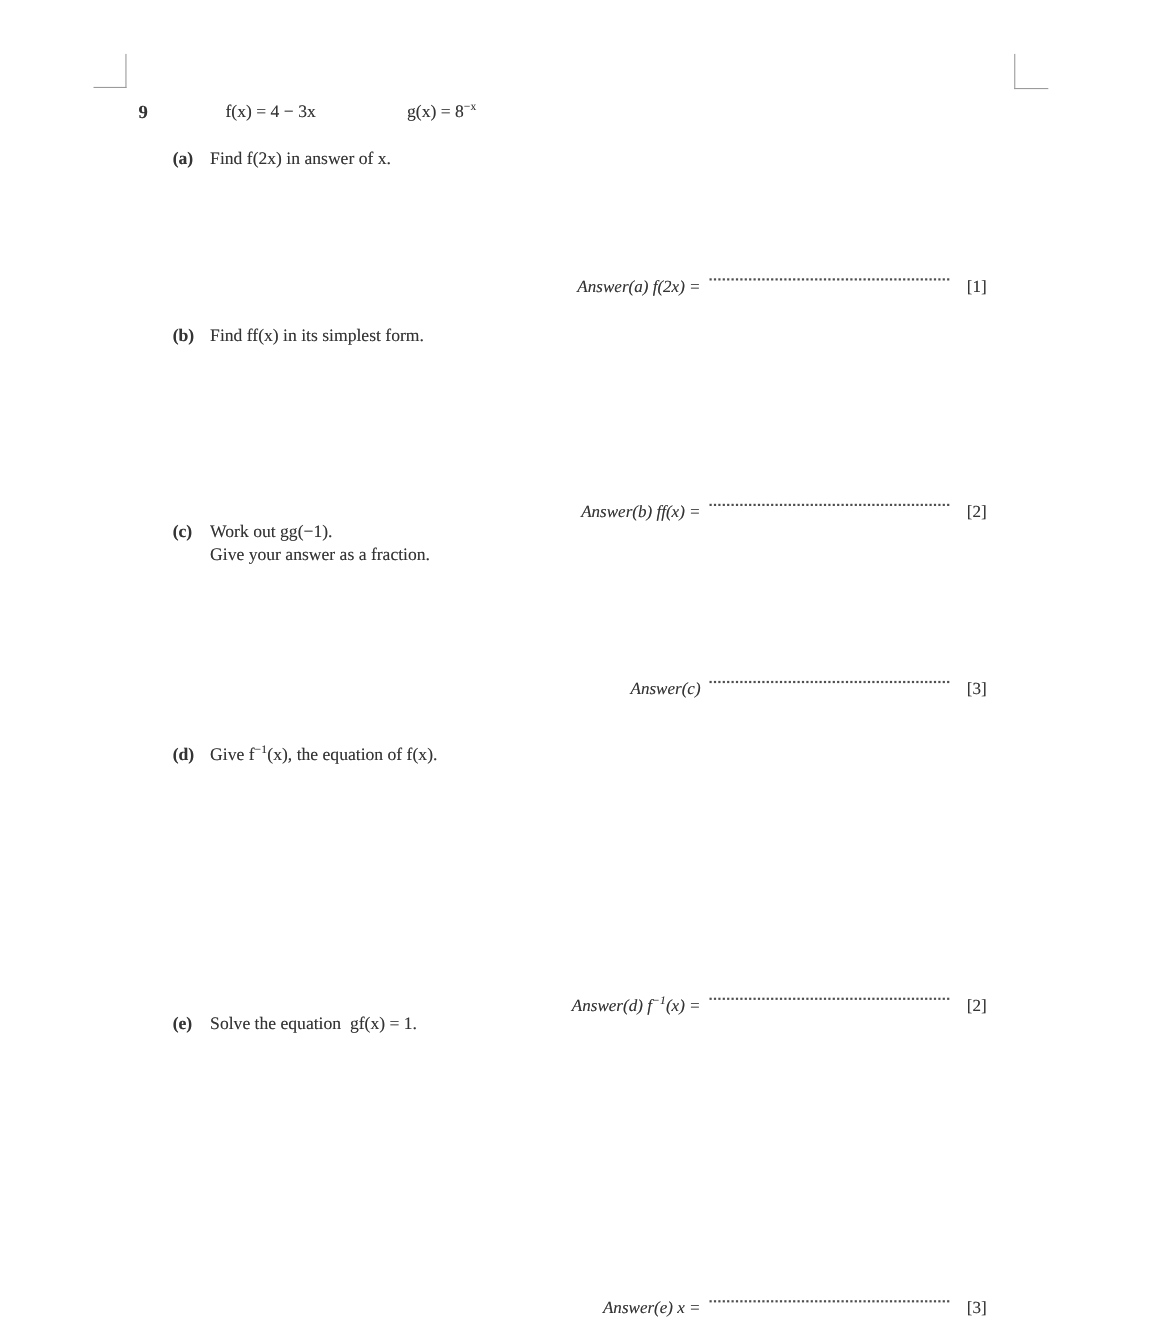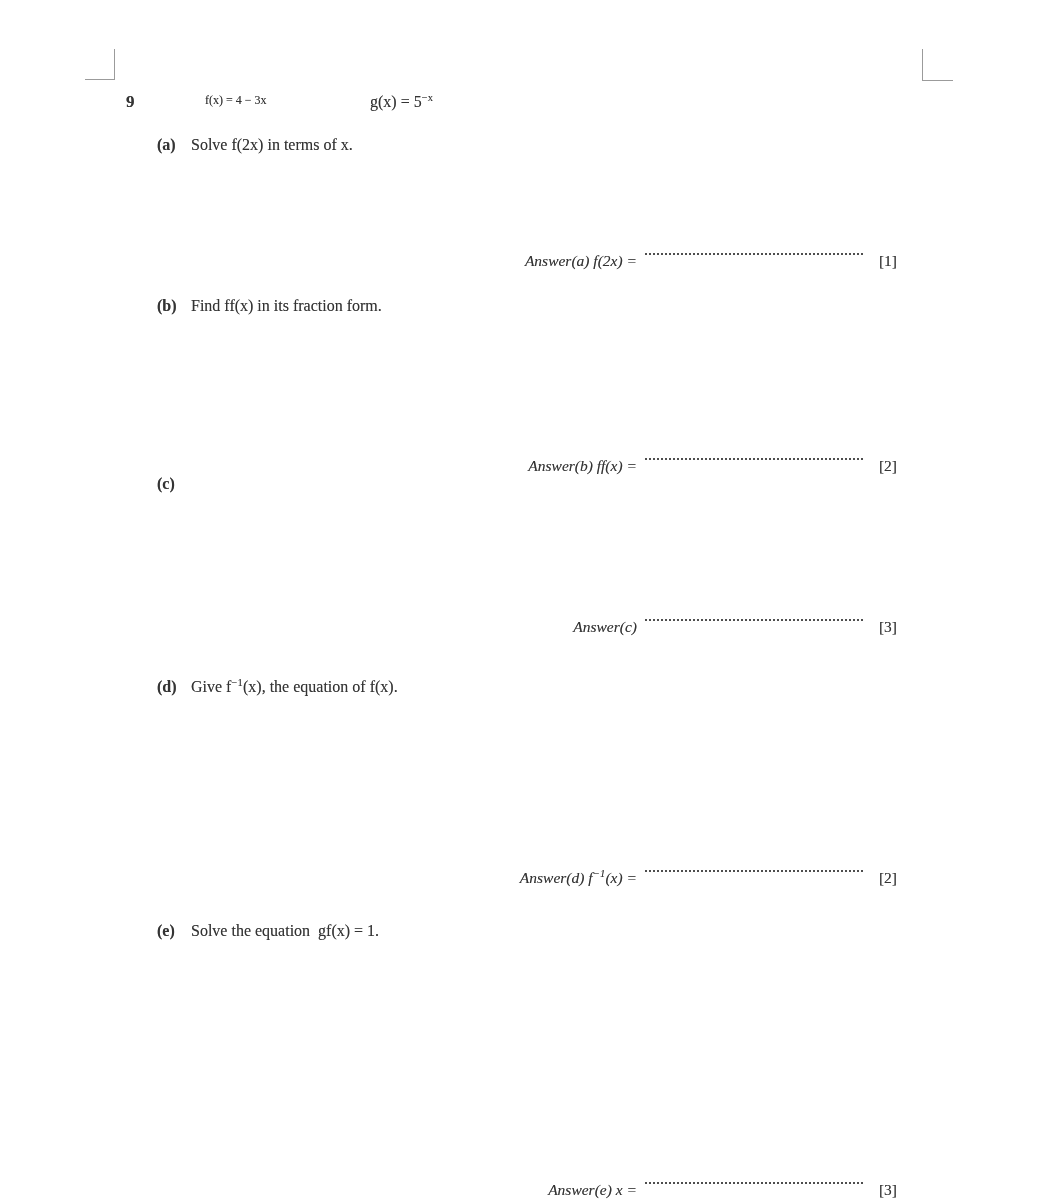--- a/index.html
+++ b/index.html
@@ -20,21 +20,21 @@
     border-right:1.5px solid #9b9b9b;
     border-bottom:1.5px solid #9b9b9b;
   }
   .corner.tr {
     left:922px; top:49px; width:31px; height:32px;
     border-left:1.5px solid #9b9b9b;
     border-bottom:1.5px solid #9b9b9b;
   }
   
   .qnum { position:absolute; left:126px; top:92px; font-weight:bold; font-size:17px; }
-  .fdef { position:absolute; left:205px; top:93px; font-size:12px; }
+  .fdef { position:absolute; left:205px; top:93px; font-size:16px; }
   .gdef { position:absolute; left:370px; top:93px; font-size:16px; }
   sup { font-size:10.5px; vertical-align:super; line-height:0; letter-spacing:0.2px; }
   
   .part { position:absolute; left:157px; display:flex; font-size:16px; line-height:21px; }
   .plabel { font-weight:bold; width:34px; flex:none; }
   .ptext .line { display:block; }
   
   .answer { position:absolute; right:154px; display:flex; align-items:flex-start; font-size:15.5px; white-space:nowrap; }
   .alabel { font-style:italic; margin-right:8px; }
   .dots { flex:none; width:218px; height:3px; border-bottom:2px dotted #4e4e4e; }
@@ -43,34 +43,38 @@
 </head>
 <body>
 
 <div class="page">
 
   <div class="corner tl"></div>
   <div class="corner tr"></div>
 
   <div class="qnum">9</div>
   <div class="fdef">f(x) = 4 − 3x</div>
-  <div class="gdef"><span>g(x) = 5</span><sup>−x</sup></div>
+  <div class="gdef"><span>g(x) = 8</span><sup>−x</sup></div>
 
   <div class="part" style="top:134px">
     <span class="plabel">(a)</span>
-    <span class="ptext">Solve f(2x) in terms of x.</span>
+    <span class="ptext">Find f(2x) in answer of x.</span>
   </div>
 
   <div class="part" style="top:295px">
     <span class="plabel">(b)</span>
-    <span class="ptext">Find ff(x) in its fraction form.</span>
+    <span class="ptext">Find ff(x) in its simplest form.</span>
   </div>
 
   <div class="part" style="top:473px">
     <span class="plabel">(c)</span>
+    <span class="ptext">
+      <span class="line">Work out gg(−1).</span>
+      <span class="line">Give your answer as a fraction.</span>
+    </span>
   </div>
 
   <div class="part" style="top:676px">
     <span class="plabel">(d)</span>
     <span class="ptext"><span>Give f</span><sup>−1</sup><span>(x), the equation of f(x).</span></span>
   </div>
 
   <div class="part" style="top:920px">
     <span class="plabel">(e)</span>
     <span class="ptext">Solve the equation&nbsp; gf(x) = 1.</span>
@@ -87,21 +91,21 @@
     <span class="dots"></span>
     <span class="marks">[2]</span>
   </div>
 
   <div class="answer" style="top:618px">
     <span class="alabel">Answer(c)</span>
     <span class="dots"></span>
     <span class="marks">[3]</span>
   </div>
 
-  <div class="answer" style="top:869px">
+  <div class="answer" style="top:906px">
     <span class="alabel"><span>Answer(d) f</span><sup>−1</sup><span>(x) =</span></span>
     <span class="dots"></span>
     <span class="marks">[2]</span>
   </div>
 
   <div class="answer" style="top:1181px">
     <span class="alabel">Answer(e) x =</span>
     <span class="dots"></span>
     <span class="marks">[3]</span>
   </div>

